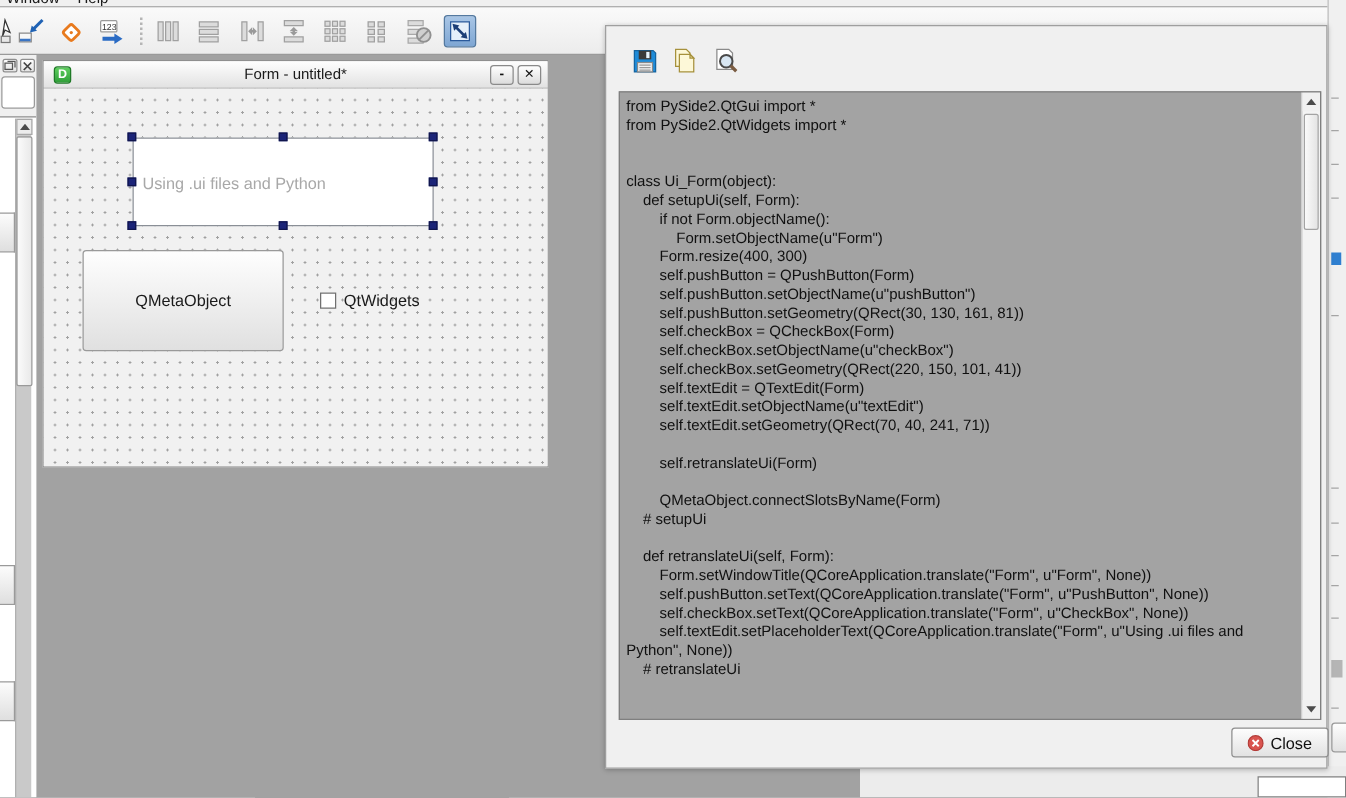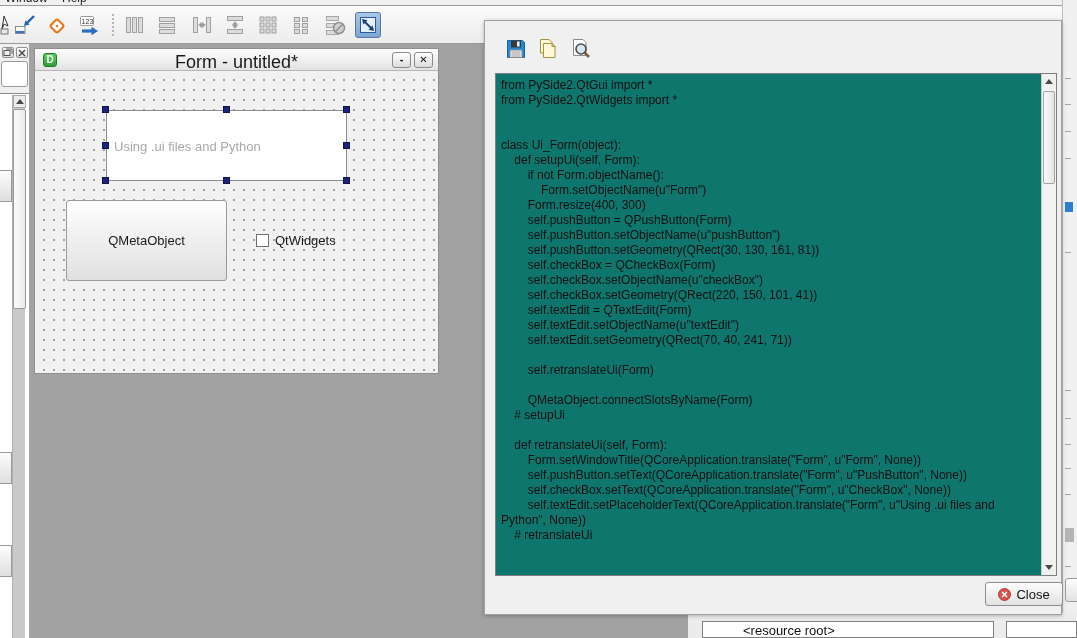--- a/index.html
+++ b/index.html
@@ -30,41 +30,41 @@
   
   #mdi { position:absolute; left:29px; top:44px; width:1033px; height:594px; background:#a2a2a2; }
 
   
   #rightstrip { position:absolute; left:1062px; top:0; width:15px; height:638px; background:#f0f0f0; border-left:1px solid #bdbdbd; overflow:hidden; }
   .rmark { position:absolute; left:2px; width:6px; height:1px; background:#a5a5a5; }
 
   
   #formwin { position:absolute; left:34px; top:48px; width:405px; height:326px; border:1px solid #8f8f8f; background:#f1f1f1; }
   #formtitle { position:relative; height:22px; background:linear-gradient(#fefefe,#e2e2e2); border-bottom:1px solid #b7b7b7; }
-  #formtitle .ttext { position:absolute; left:0; right:0; top:3px; text-align:center; font-size:18px; color:#1a1a1a; }
+  #formtitle .ttext { position:absolute; left:0; right:0; top:3px; text-align:center; font-size:12px; color:#1a1a1a; }
   .dicon { position:absolute; left:8px; top:4px; width:14px; height:14px; border-radius:3px; background:linear-gradient(#5ecf5e,#2f9e38); border:1px solid #1f7a27; color:#fff; font-size:10px; font-weight:bold; text-align:center; line-height:12px; }
   .winbtn { position:absolute; top:3px; width:19px; height:16px; border:1px solid #8a8a8a; border-radius:3px; background:linear-gradient(#ffffff,#dcdcdc); font-size:11px; font-weight:bold; color:#111; text-align:center; line-height:13px; }
   #formbody { position:relative; width:403px; height:302px; background-color:#f1f1f1; background-image:radial-gradient(circle,#a0a0a0 0.9px,transparent 1px); background-size:10px 10px; background-position:4px 4px; }
   #textedit { position:absolute; left:71px; top:39px; width:241px; height:71px; background:#fff; border:1px solid #8a8f96; }
   #textedit .ph { position:absolute; left:7px; top:4px; font-size:13px; color:#a8a8a8;margin-top:24px; }
   .handle { position:absolute; width:7px; height:7px; background:#1b2478; border:1px solid #10154d; }
   #pushbtn { position:absolute; left:31px; top:129px; width:161px; height:81px; background:linear-gradient(#fefefe,#e0e0e0); border:1px solid #9a9a9a; border-radius:3px; display:flex; align-items:center; justify-content:center; font-size:13px; color:#1a1a1a; }
   #checkbox { position:absolute; left:221px; top:149px; width:101px; height:41px; display:flex; align-items:center; }
   #checkbox .box { width:13px; height:13px; background:#fff; border:1px solid #707070; margin-right:6px; }
   #checkbox .lbl { font-size:13px; color:#1a1a1a; }
 
   
   #reswin { position:absolute; left:688px; top:613px; width:389px; height:25px; background:#ececec; }
   .respanel { position:absolute; top:8px; height:17px; background:#fff; border:1px solid #7f7f7f; overflow:hidden; }
   .respanel .rlabel { display:block; padding-left:40px; padding-top:1px; font-size:13px; color:#111; white-space:nowrap; }
 
   
   #codedlg { position:absolute; left:484px; top:20px; width:578px; height:595px; background:#f0f0f0; border:1px solid #9f9f9f; box-shadow:0 1px 4px rgba(0,0,0,.25); }
   .dlgicon { position:absolute; top:16px; width:24px; height:24px; display:flex; align-items:center; justify-content:center; }
-  #codeframe { position:absolute; left:10px; top:52px; width:562px; height:503px; background:#0f766e; border:1px solid #7f7f7f; overflow:hidden; }
+  #codeframe { position:absolute; left:10px; top:52px; width:562px; height:503px; background:#a3a3a3; border:1px solid #7f7f7f; overflow:hidden; }
   #codeframe pre { position:absolute; left:5px; top:4px; width:508px; font-family:"Liberation Sans","DejaVu Sans",sans-serif; font-size:12px; line-height:15px; color:#101010; white-space:pre-wrap; word-break:break-word; }
   .vscroll { position:absolute; right:0; top:0; width:15px; height:501px; background:#f3f3f3; border-left:1px solid #c9c9c9; }
   .vscroll .sarrow { position:absolute; left:0; width:14px; height:15px; background:#f0f0f0; display:flex; align-items:center; justify-content:center; }
   .tri-up { width:0; height:0; border-left:4px solid transparent; border-right:4px solid transparent; border-bottom:5px solid #4a4a4a; }
   .tri-down { width:0; height:0; border-left:4px solid transparent; border-right:4px solid transparent; border-top:5px solid #4a4a4a; }
   .vscroll .sthumb { position:absolute; left:1px; top:17px; width:12px; height:93px; background:linear-gradient(90deg,#fafafa,#e4e4e4); border:1px solid #a3a3a3; border-radius:2px; }
   #closebtn { position:absolute; left:500px; top:561px; width:78px; height:24px; border:1px solid #8e8e8e; border-radius:3px; background:linear-gradient(#fdfdfd,#e2e2e2); display:flex; align-items:center; justify-content:center; gap:5px; font-size:13px; color:#111; cursor:default; }
 </style>
 </head>
 <body>
@@ -264,23 +264,20 @@
         <span>QMetaObject</span>
       </div>
       <div id="checkbox">
         <span class="box"></span>
         <span class="lbl">QtWidgets</span>
       </div>
     </div>
   </div>
 
   <div id="reswin">
-    <div class="respanel" style="left:14px; width:292px;">
-      <span class="rlabel">&lt;resource root&gt;</span>
-    </div>
     <div class="respanel" style="left:318px; width:71px;"></div>
   </div>
 
   <div id="codedlg">
     <div class="dlgicon" style="left:19px">
       <svg width="22" height="22" viewBox="0 0 22 22">
         <path d="M2.5 2.5 h15 l2 2 v15 h-17 z" fill="#1e8bd8" stroke="#1464a0"></path>
         <rect x="6" y="2.5" width="10" height="7" fill="#3a3a3a"></rect>
         <rect x="12" y="3.5" width="2.6" height="5" fill="#e8f4fd"></rect>
         <rect x="5" y="12" width="12" height="7.5" fill="#f2f2f2" stroke="#8a8a8a"></rect>

